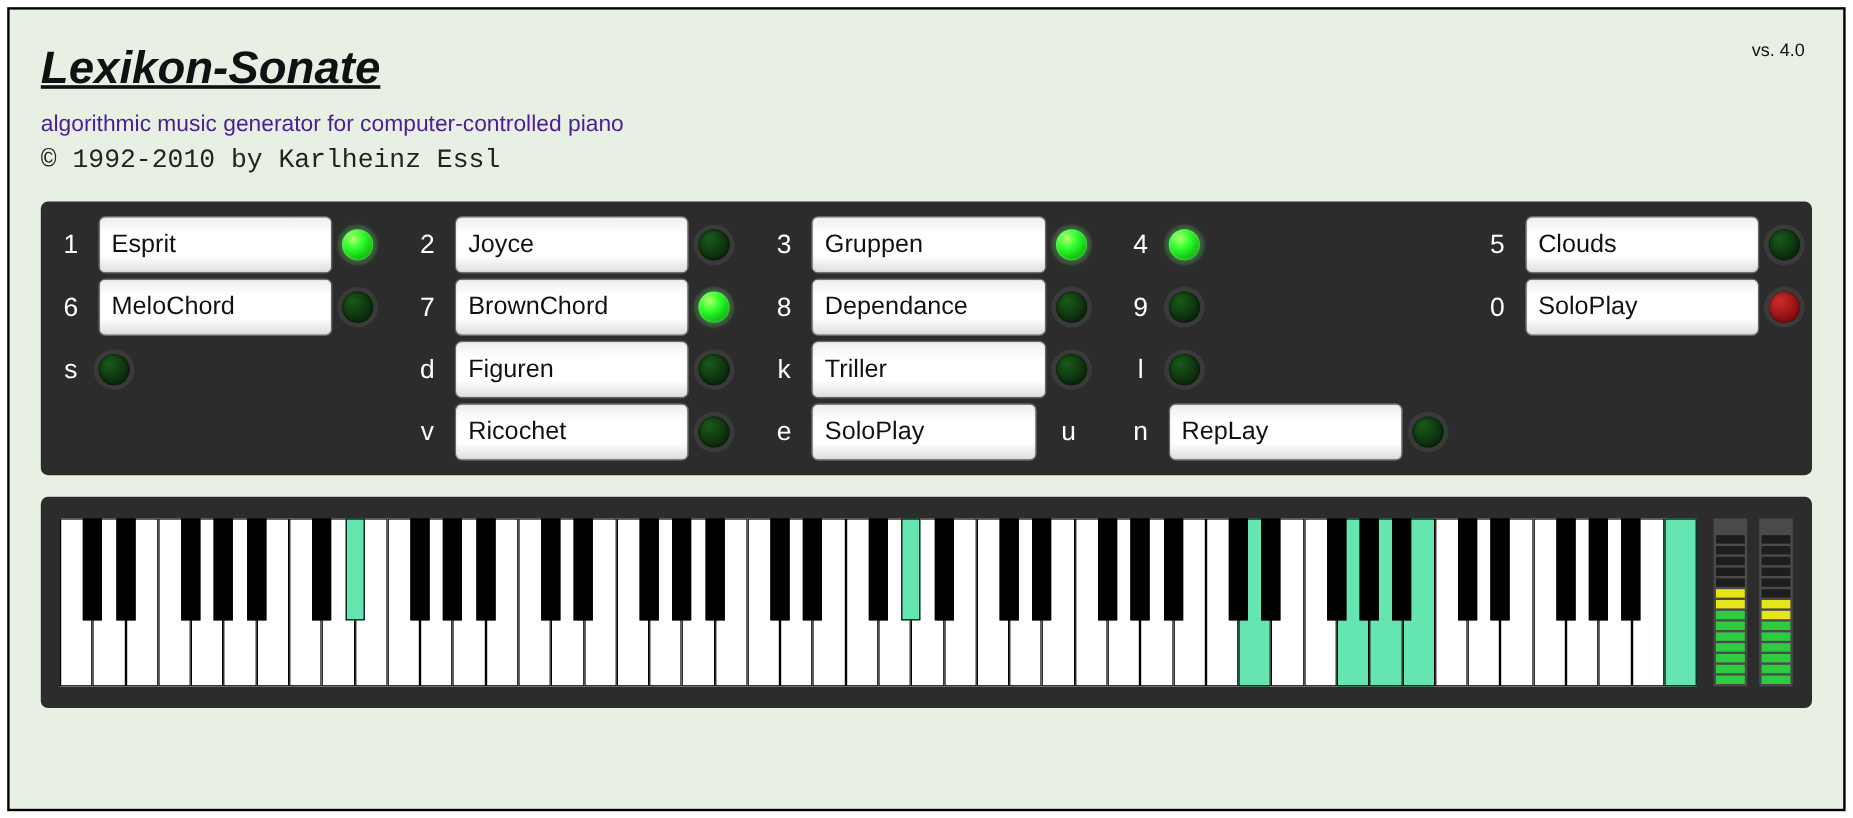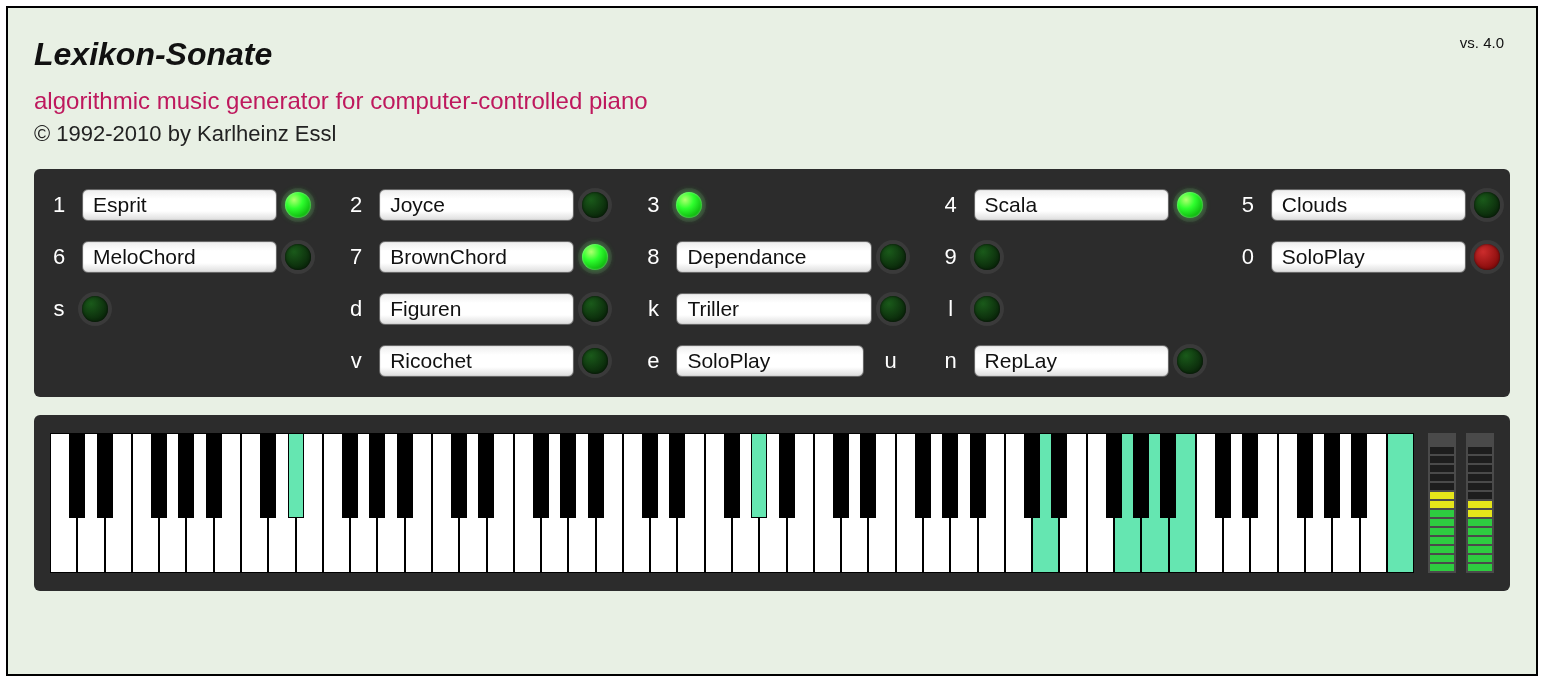--- a/index.html
+++ b/index.html
@@ -17,35 +17,37 @@
     padding: 28px 26px 20px 26px;
   }
   .version {
     position: absolute;
     top: 26px;
     right: 32px;
     font-size: 15px;
     color: #111;
   }
   .title {
-    font-size: 32px;
+    font-size: 38px;
     font-weight: bold;
     font-style: italic;
     color: #111;
     margin-bottom: 14px;
+    text-decoration: underline;
   }
   .subtitle {
-    font-size: 24px;
-    color: #be185d;
+    font-size: 19px;
+    color: #4c1d95;
     margin-bottom: 6px;
   }
   .copyright {
     font-size: 22px;
     color: #222;
     margin-bottom: 22px;
+    font-family: Liberation Mono, monospace;
   }
 
   .panel {
     background: #2c2c2c;
     border-radius: 6px;
     padding: 16px 10px 16px 10px;
     margin-bottom: 18px;
   }
   .module-grid {
     display: grid;
@@ -61,21 +63,21 @@
     height: 40px;
   }
   .key-label {
     width: 30px;
     text-align: center;
     color: #fff;
     font-size: 22px;
   }
   .mod-field {
     flex: 1;
-    height: 32px;
+    height: 48px;
     background: linear-gradient(#eee, #fff 30%, #fff 70%, #ddd);
     border: 1px solid #666;
     border-radius: 6px;
     padding: 2px 10px;
     font-size: 21px;
     color: #111;
     display: flex;
     align-items: center;
     box-shadow: inset 0 0 0 1px rgba(0,0,0,0.05);
   }
@@ -181,27 +183,27 @@
         <div class="slot">
           <div class="module">
             <div class="key-label">2</div>
             <div class="mod-field">Joyce</div>
             <div class="led"></div>
           </div>
         </div>
         <div class="slot">
           <div class="module">
             <div class="key-label">3</div>
+            <div class="mod-field">Gruppen</div>
             <div class="led on-green"></div>
           </div>
         </div>
         <div class="slot">
           <div class="module">
             <div class="key-label">4</div>
-            <div class="mod-field">Scala</div>
             <div class="led on-green"></div>
           </div>
         </div>
         <div class="slot">
           <div class="module">
             <div class="key-label">5</div>
             <div class="mod-field">Clouds</div>
             <div class="led"></div>
           </div>
         </div>

